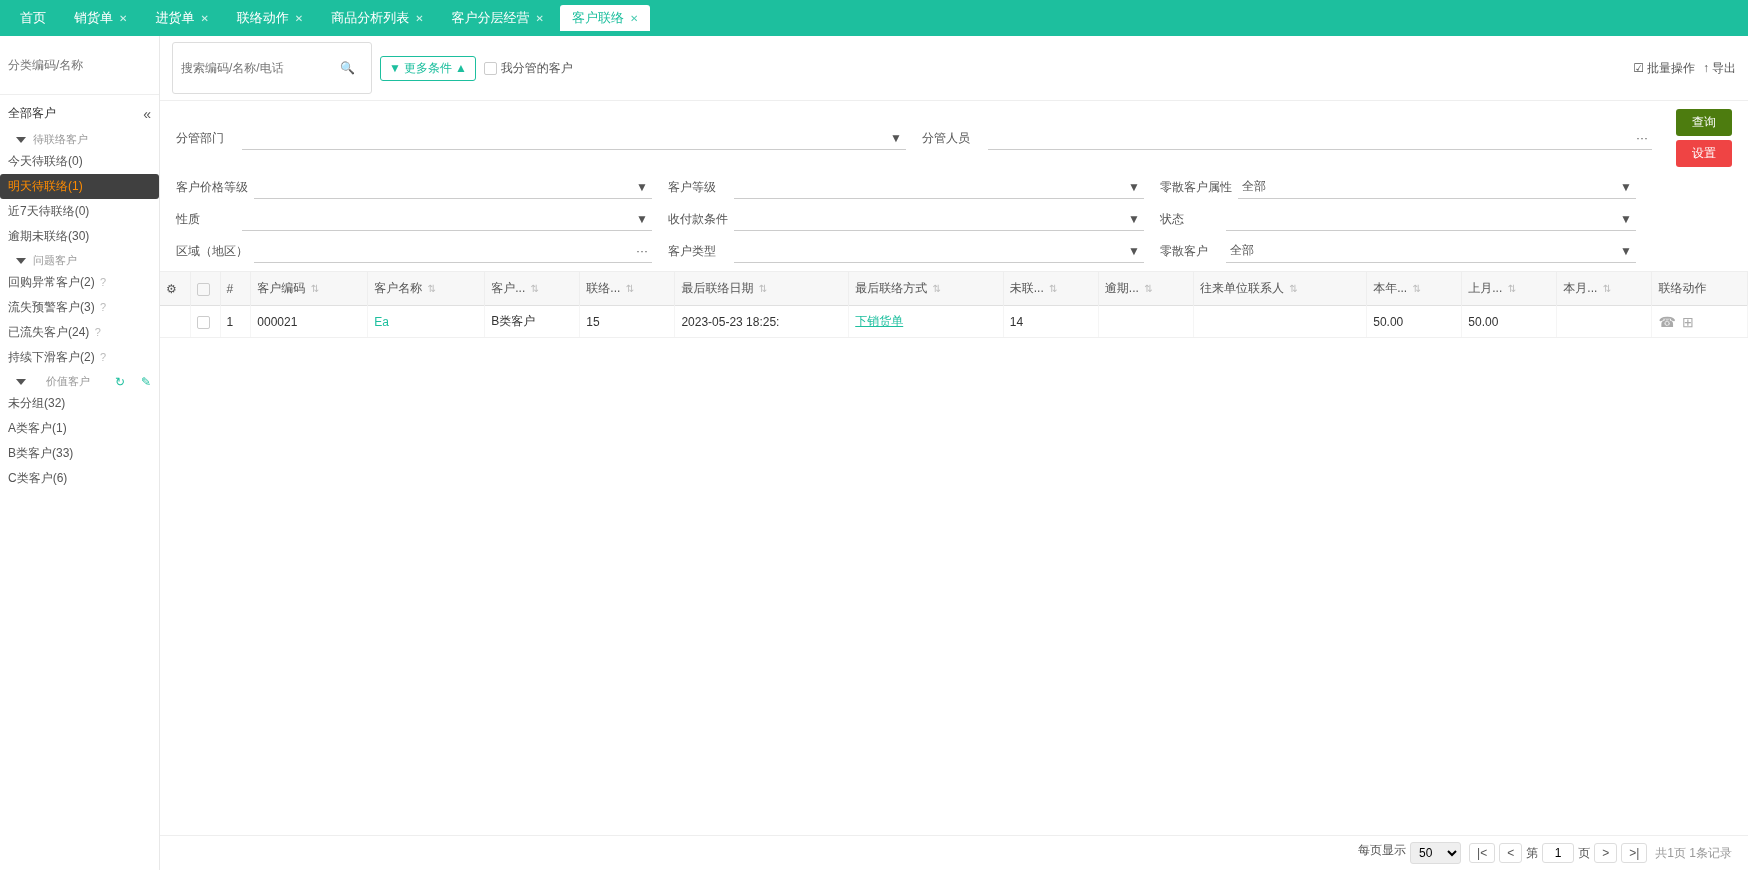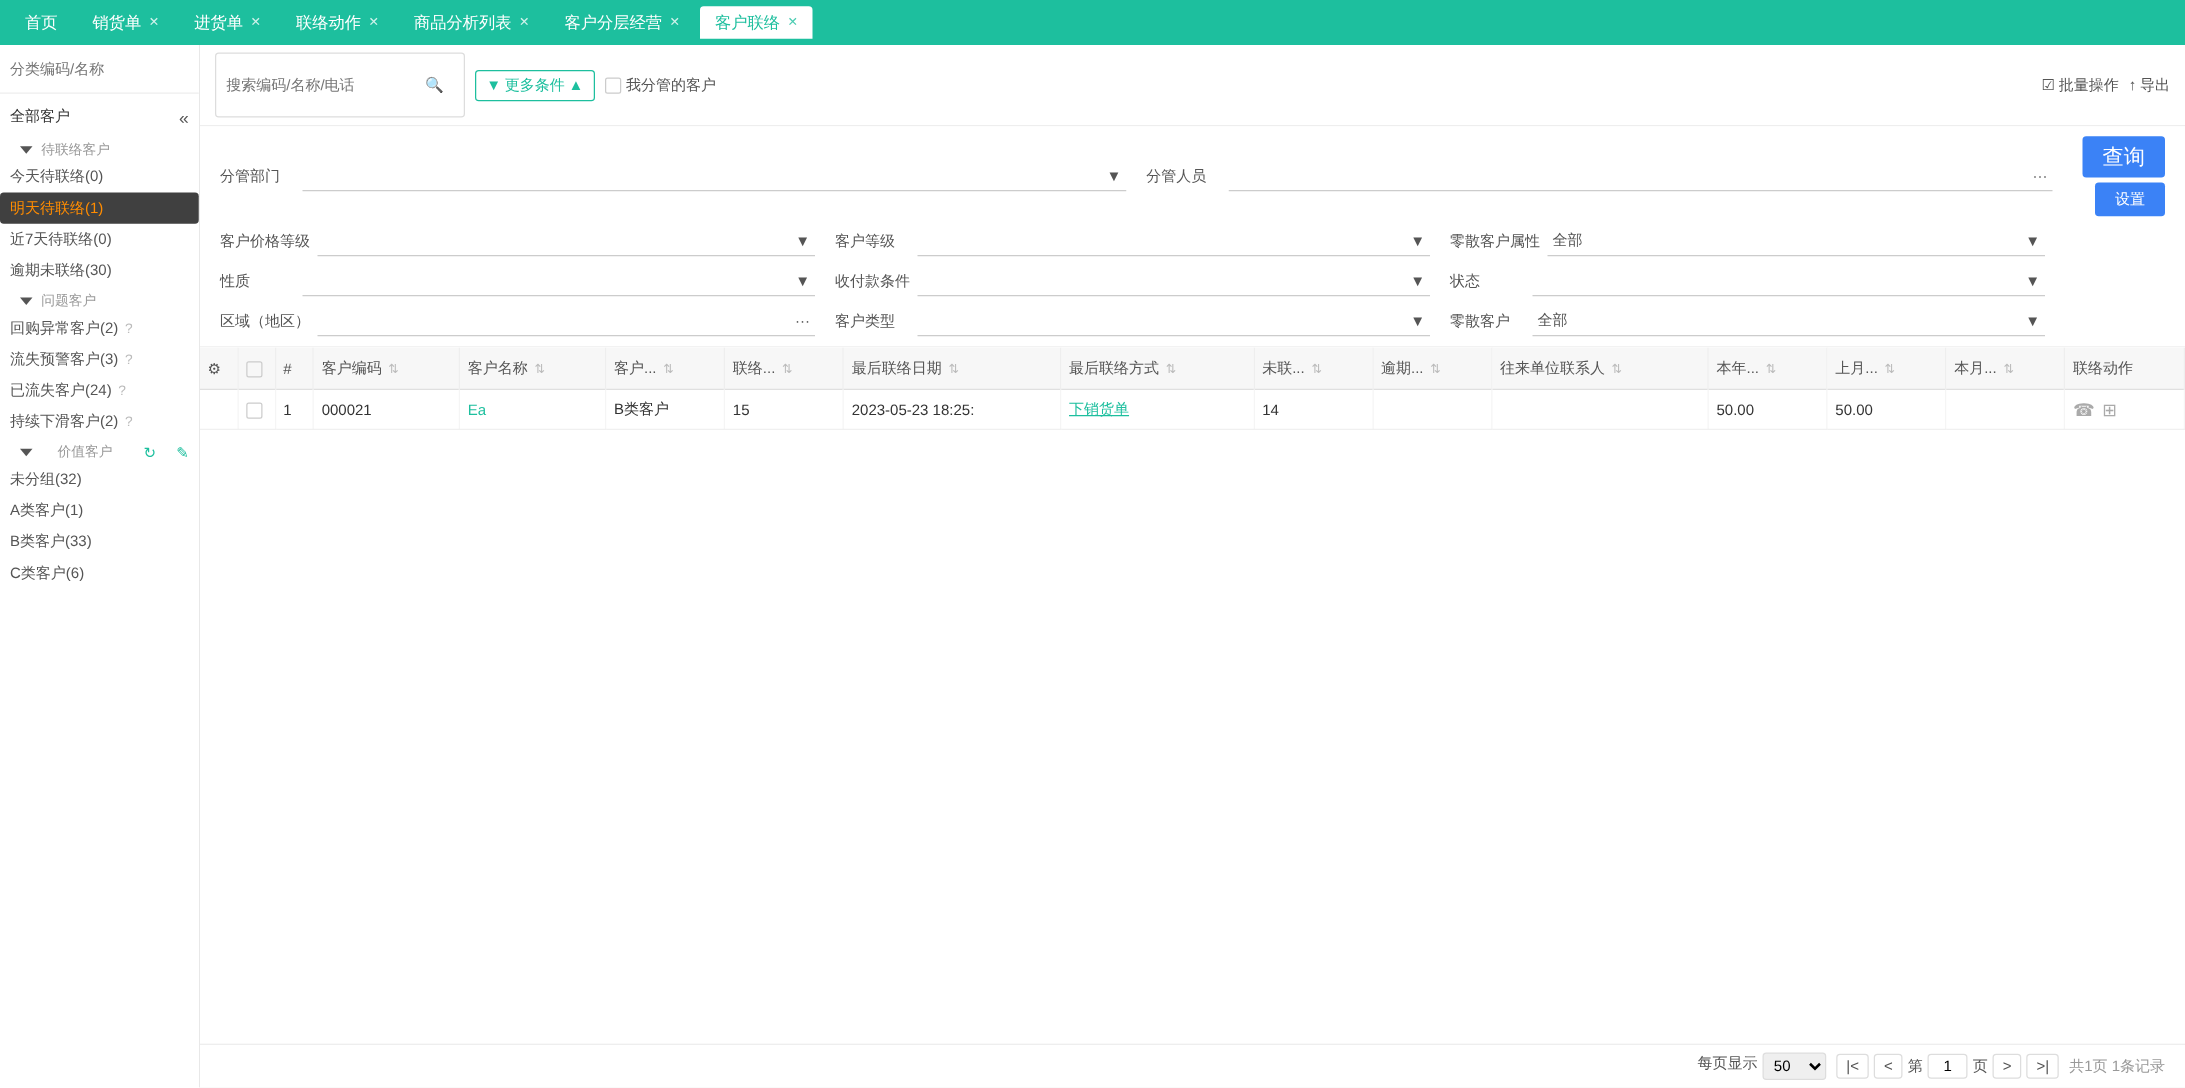--- a/index.html
+++ b/index.html
@@ -38,21 +38,21 @@
     .sidebar {
       width: 160px;
       background: #fff;
       border-right: 1px solid #e8e8e8;
       overflow-y: auto;
       flex-shrink: 0;
     }
     .sidebar-search {
       display: flex;
       align-items: center;
-      padding: 12px 8px;
+      padding: 22px 8px;
       border-bottom: 1px solid #eee;
       gap: 4px;
     }
     .sidebar-search input {
       flex: 1;
       border: none;
       outline: none;
       font-size: 12px;
       color: #999;
       background: transparent;
@@ -209,31 +209,31 @@
       align-items: center;
       justify-content: space-between;
       padding: 2px 4px;
       min-height: 24px;
       cursor: pointer;
     }
     .filter-select-wrap span { font-size: 12px; color: #555; }
     .filter-dots { color: #999; font-size: 14px; cursor: pointer; margin-left: 4px; }
     .filter-chevron { font-size: 10px; color: #999; }
     .btn-query {
-      background: #3b82f6;
+      background: #4d7c0f;
       color: #fff;
       border: none;
       padding: 5px 16px;
       border-radius: 3px;
       cursor: pointer;
-      font-size: 17px;
+      font-size: 12px;
       white-space: nowrap;
     }
     .btn-set {
-      background: #3b82f6;
+      background: #ef4444;
       color: #fff;
       border: none;
       padding: 5px 16px;
       border-radius: 3px;
       cursor: pointer;
       font-size: 12px;
       white-space: nowrap;
       margin-top: 4px;
     }
     .query-btn-group {

